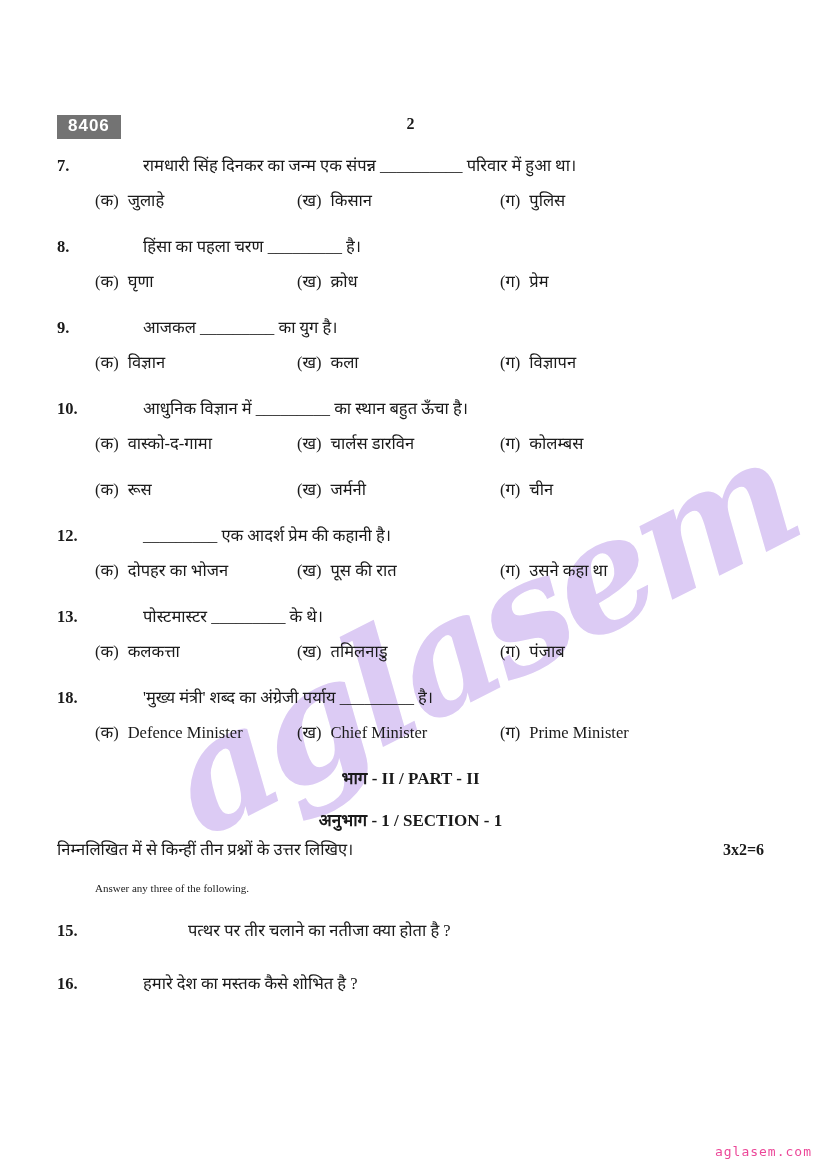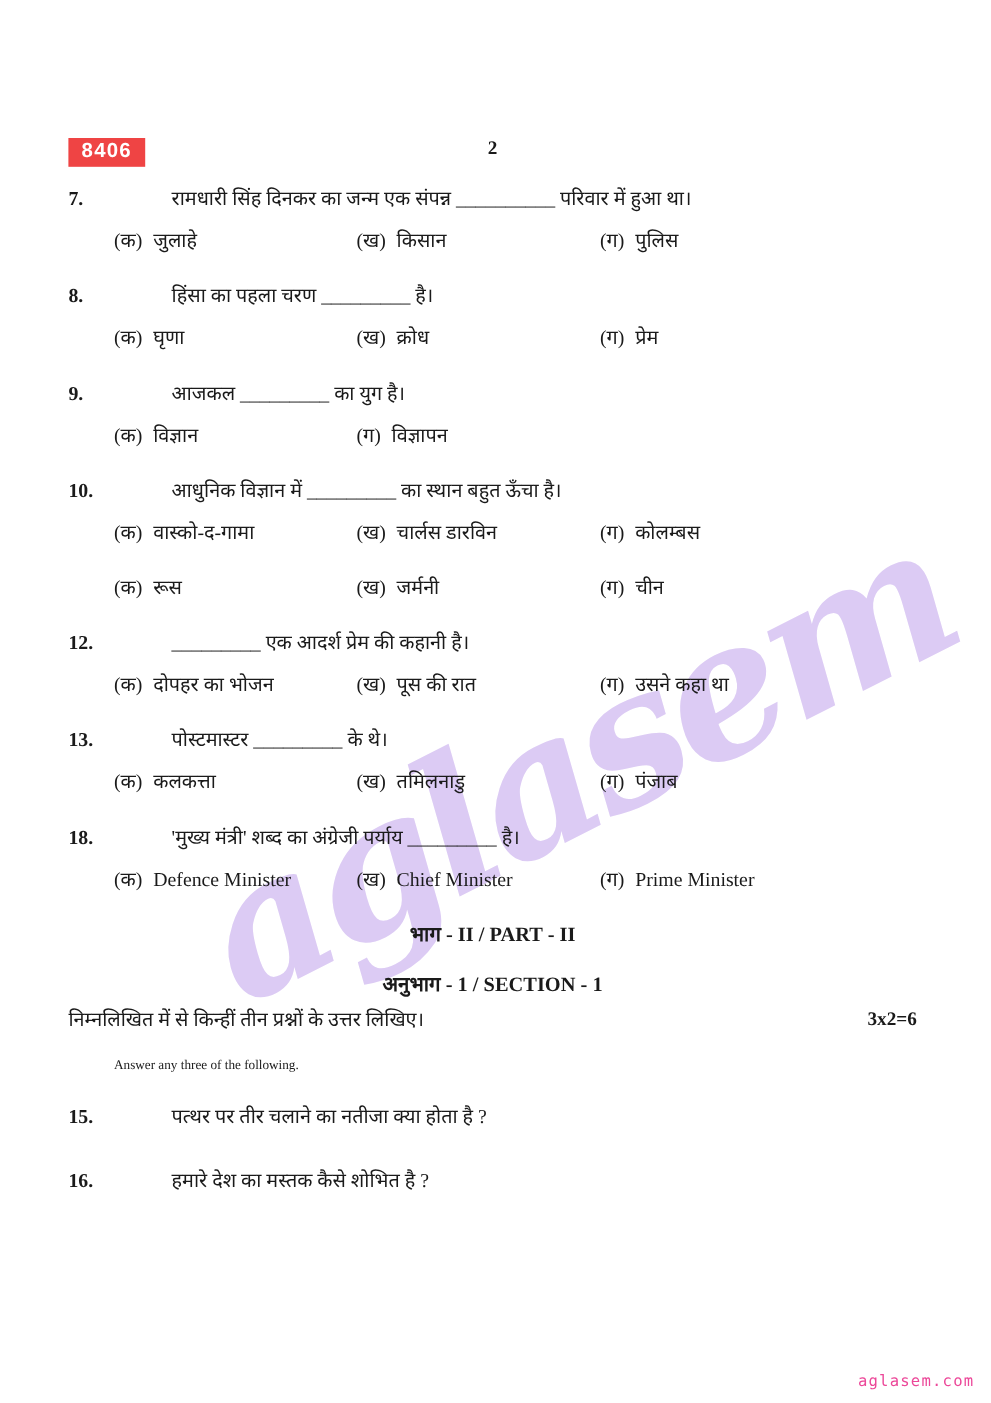--- a/index.html
+++ b/index.html
@@ -47,21 +47,21 @@
   }
   .page-header {
     position: relative;
     height: 27px;
     margin-bottom: 13px;
   }
   .paper-code-badge {
     position: absolute;
     left: 0;
     top: 0;
-    background: #ef4444;
+    background: #737373;
     color: #ffffff;
     font-weight: bold;
     font-size: 17px;
     padding: 1px 11px 3px 11px;
     letter-spacing: 1px;
     font-family: "Liberation Sans", sans-serif;
   }
   .page-number {
     position: absolute;
     left: 0;
@@ -102,21 +102,21 @@
   }
   .bold { font-weight: normal; }
   .marks { font-weight: bold; font-size: 16px; }
   .instruction-en {
     margin-top: 16px;
     padding-left: 38px;
     font-size: 11px;
     line-height: 22px;
   }
   .short-q { margin-top: 0; }
-  .short-q-15 { margin-top: 21px; }
+  .short-q-15 { margin-top: 21px; gap: 45px; }
   .short-q-16 { margin-top: 31px; }
 </style>
 </head>
 <body>
 
 <div class="watermark-diagonal">aglasem</div>
 
 <div class="content">
 
   <div class="page-header">
@@ -148,20 +148,21 @@
     </div>
   </div>
 
   <div class="q-block">
     <div class="q-line">
       <span class="q-num">9.</span>
       <span class="q-text">आजकल _________ का युग है।</span>
     </div>
     <div class="opt-row">
       <span class="opt"><span class="opt-label">(क)</span><span>विज्ञान</span></span>
+      <span class="opt"><span class="opt-label">(ख)</span><span>कला</span></span>
       <span class="opt"><span class="opt-label">(ग)</span><span>विज्ञापन</span></span>
     </div>
   </div>
 
   <div class="q-block">
     <div class="q-line">
       <span class="q-num">10.</span>
       <span class="q-text">आधुनिक विज्ञान में _________ का  स्थान बहुत ऊँचा है।</span>
     </div>
     <div class="opt-row">

